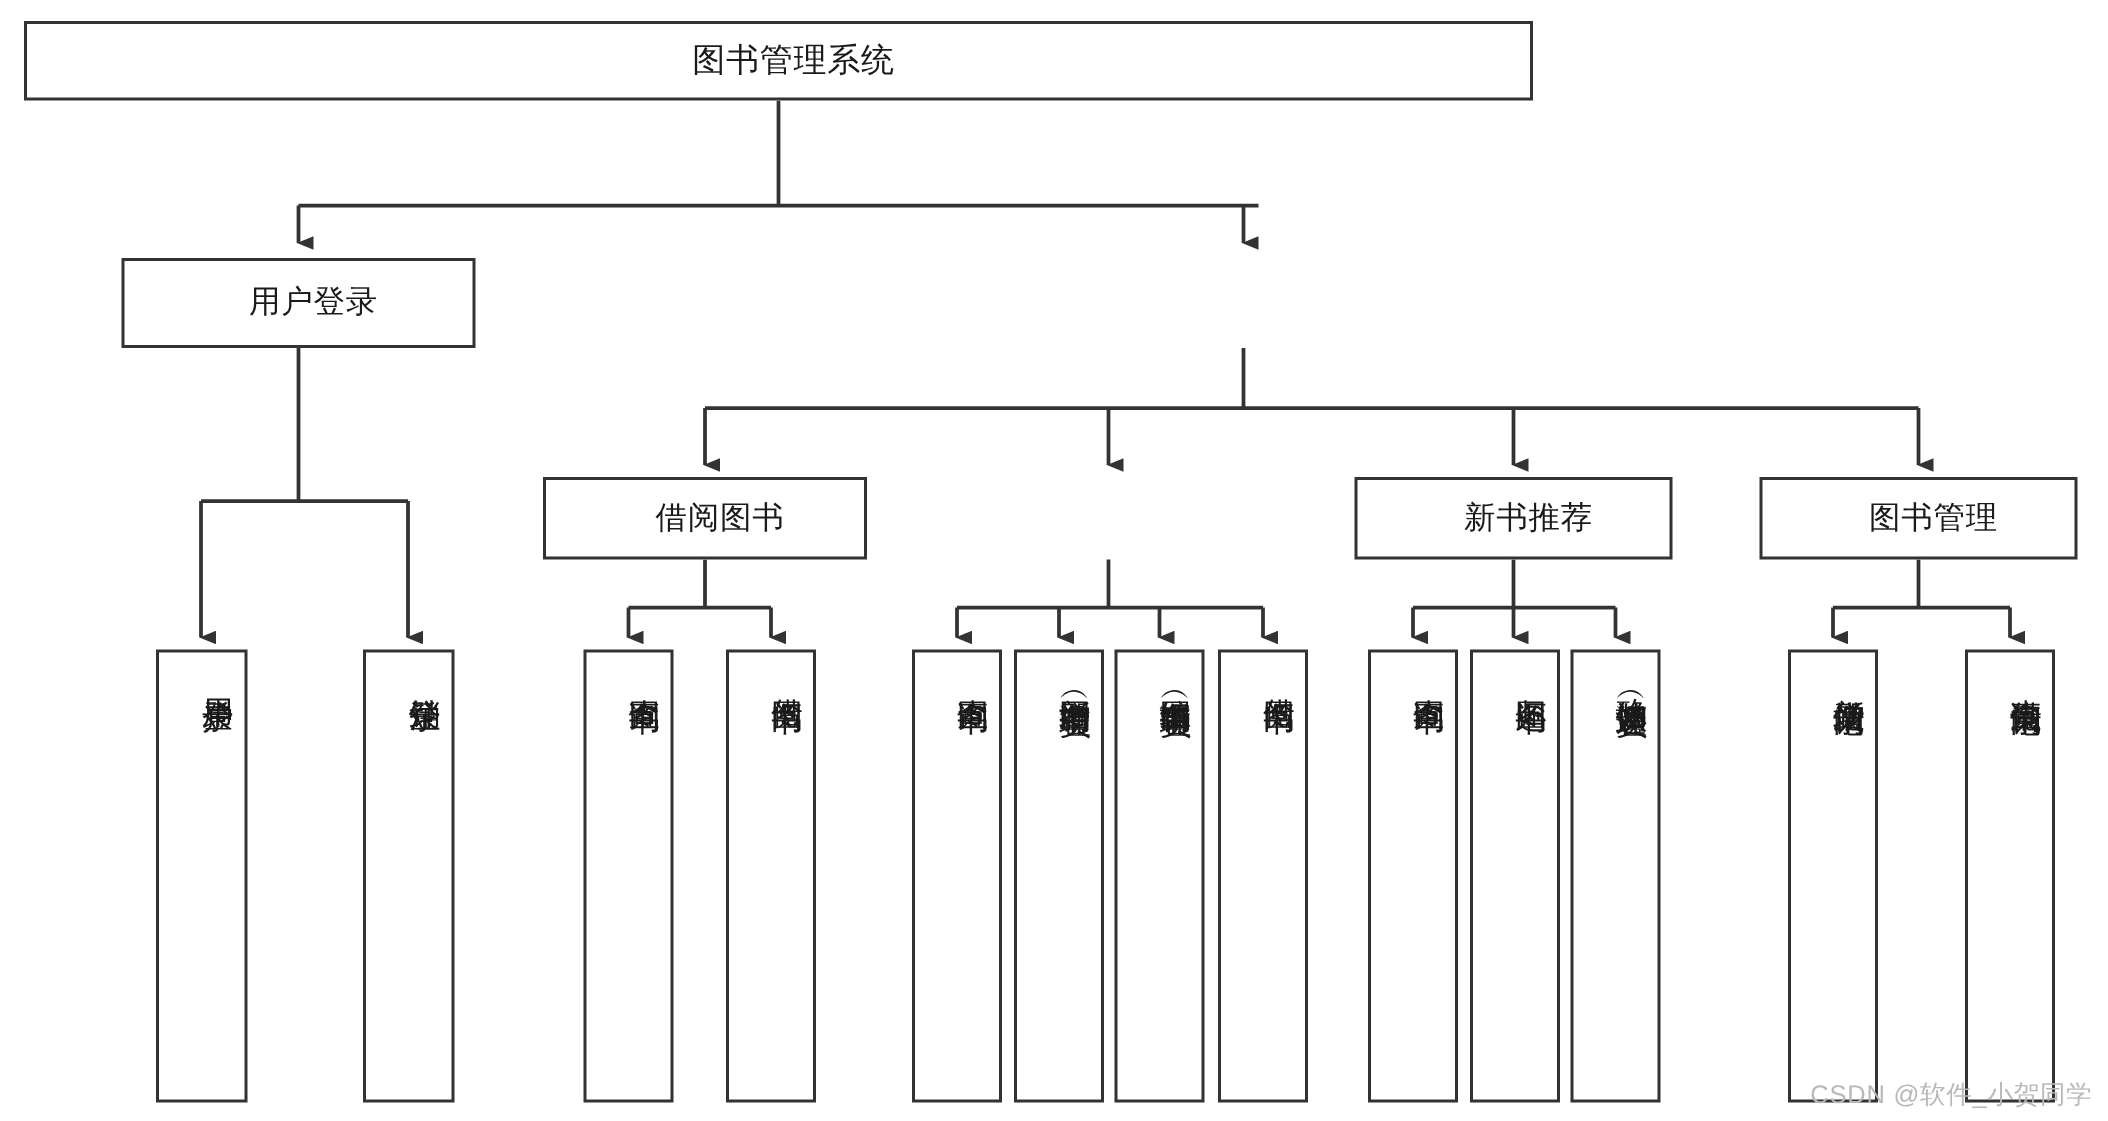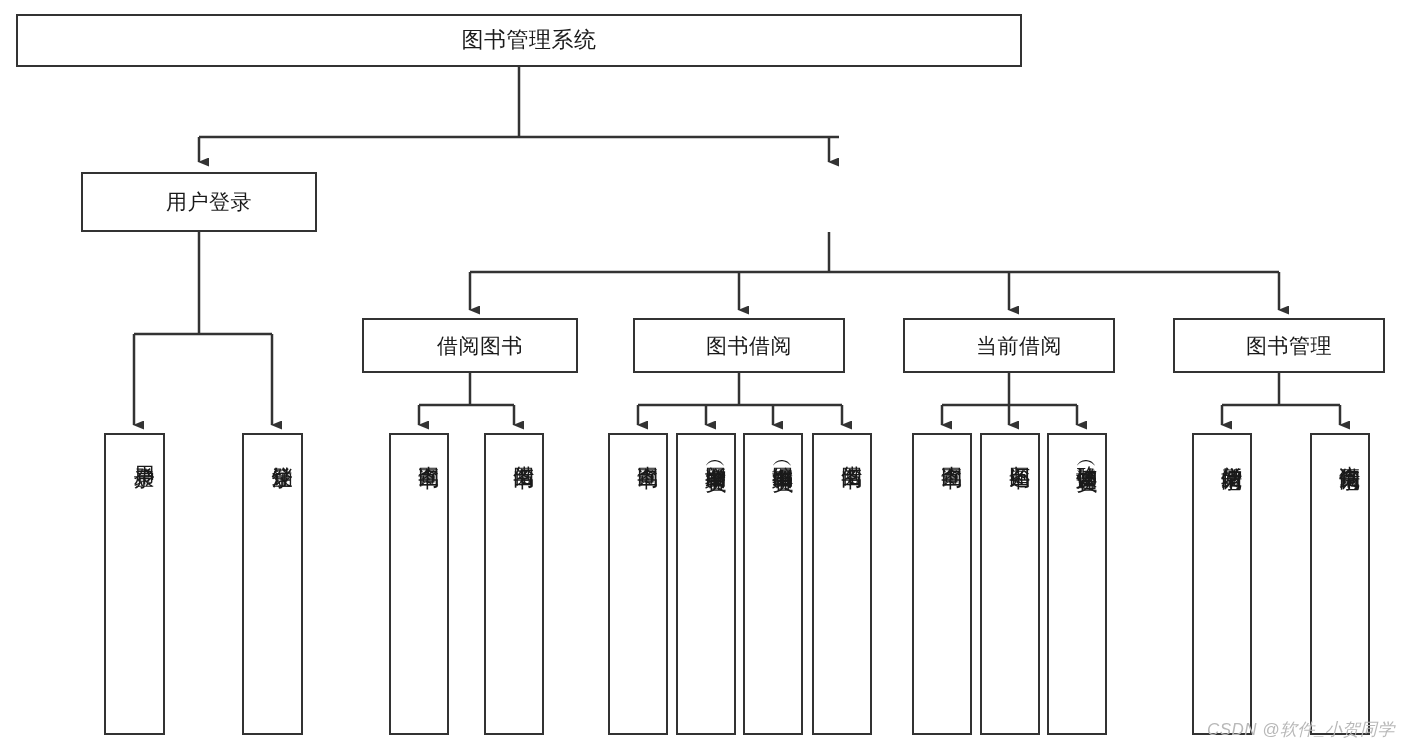--- a/index.html
+++ b/index.html
@@ -66,21 +66,20 @@
   }
   #watermark {
     position: absolute;
     right: 10px;
     bottom: 6px;
     font-size: 17px;
     color: #b8b8b8;
     letter-spacing: 0.5px;
     z-index: 5;
     white-space: nowrap;
-    font-style: italic;
   }
 </style>
 </head>
 <body>
 
 <div id="diagram-root">
 
   <svg id="edge-layer" viewBox="0 0 1405 747" xmlns="http://www.w3.org/2000/svg">
     <defs>
       <marker id="arrowhead" markerWidth="9" markerHeight="11" refX="4.5" refY="10" orient="auto" markerUnits="userSpaceOnUse">
@@ -135,25 +134,22 @@
     <span class="node-label">图书管理系统</span>
   </div>
 
   <div class="node horizontal" style="left:81px; top:172px; width:236px; height:60px;">
     <span class="node-label">用户登录</span>
   </div>
 
   <div class="node horizontal" style="left:362px; top:318px; width:216px; height:55px;">
     <span class="node-label">借阅图书</span>
   </div>
-  <div class="node horizontal" style="left:633px; top:318px; width:212px; height:55px;">
-    <span class="node-label">图书借阅</span>
-  </div>
   <div class="node horizontal" style="left:903px; top:318px; width:212px; height:55px;">
-    <span class="node-label">当前借阅</span>
+    <span class="node-label">新书推荐</span>
   </div>
   <div class="node horizontal" style="left:1173px; top:318px; width:212px; height:55px;">
     <span class="node-label">图书管理</span>
   </div>
 
   <div class="node vertical" style="left:104px; top:433px; width:61px; height:302px;">
     <span class="node-label">用户登录</span>
   </div>
   <div class="node vertical" style="left:242px; top:433px; width:61px; height:302px;">
     <span class="node-label">注销登录</span>

